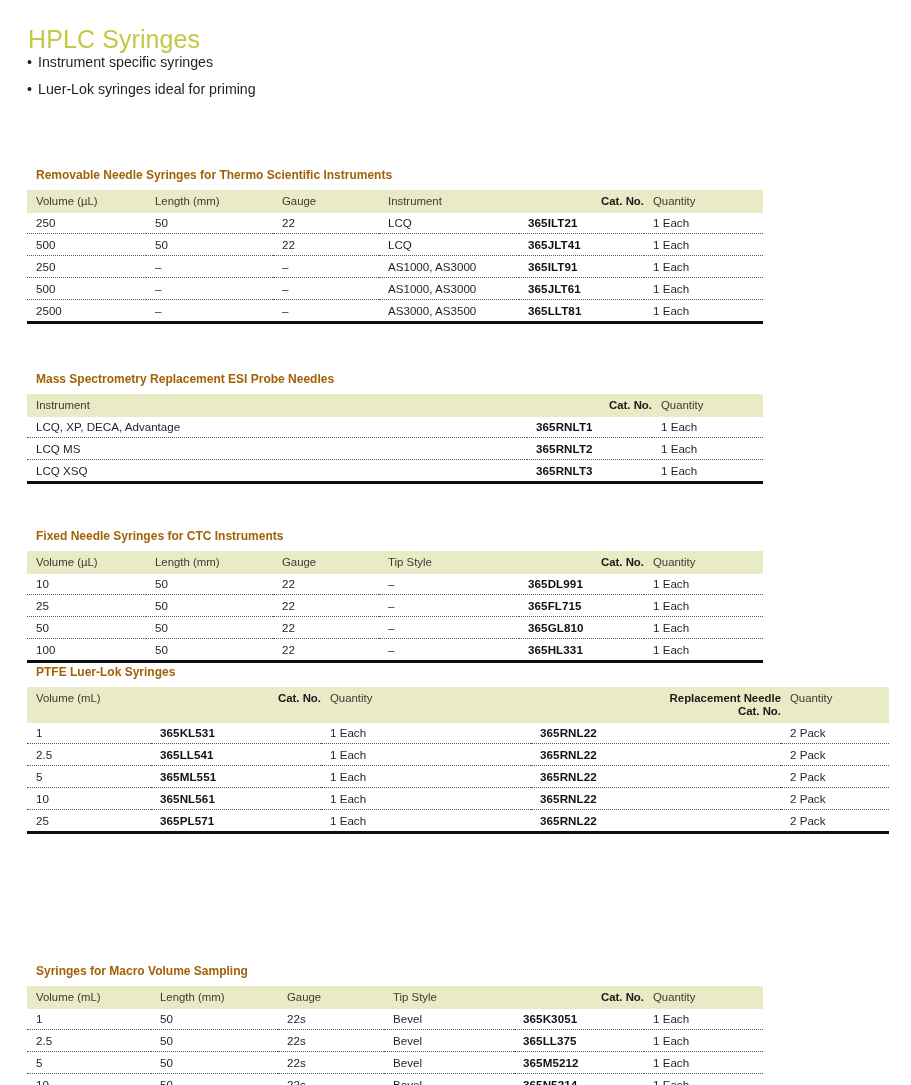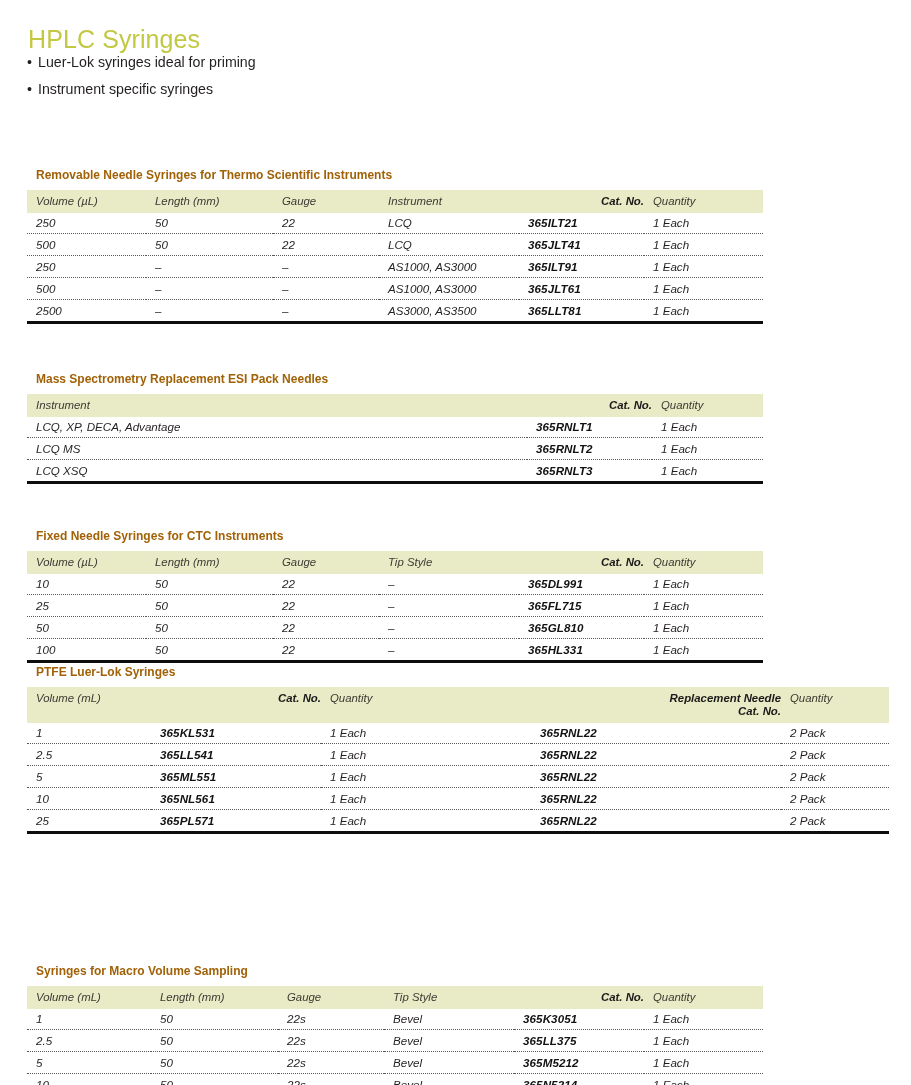--- a/index.html
+++ b/index.html
@@ -63,21 +63,20 @@
     color: #a16207;
     margin: 0 0 8px 9px;
     white-space: nowrap;
   }
 
   table.catalog {
     border-collapse: collapse;
     table-layout: fixed;
     border-bottom: 3px solid #0d0d0d;
     font-size: 11.4px;
-    font-style: italic;
   }
   table.catalog thead th {
     background: #e9eac6;
     font-weight: normal;
     text-align: left;
     vertical-align: top;
     padding: 5px 0 5px 9px;
     color: #3b3b33;
     font-size: 11.4px;
     line-height: 13px;
@@ -110,22 +109,22 @@
   }
 </style>
 </head>
 <body>
 
 <div class="page">
 
   <h1 class="page-title">HPLC Syringes</h1>
 
   <div class="bullets">
+      <div class="bullet"><span class="dot">•</span><span>Instrument specific syringes</span></div>
       <div class="bullet"><span class="dot">•</span><span>Luer-Lok syringes ideal for priming</span></div>
-      <div class="bullet"><span class="dot">•</span><span>Instrument specific syringes</span></div>
     </div>
 
   <div>
       <div class="section" style="top: 168px; width: 736px;">
         <div class="section-heading">Removable Needle Syringes for Thermo Scientific Instruments</div>
         <table class="catalog" style="width: 736px;">
           <colgroup>
             <col style="width: 119px;">
             <col style="width: 127px;">
             <col style="width: 106px;">
@@ -193,21 +192,21 @@
               <td>–</td>
               <td>–</td>
               <td>AS3000, AS3500</td>
               <td class="cat">365LLT81</td>
               <td>1 Each</td>
             </tr>
           </tbody>
         </table>
       </div>
       <div class="section" style="top: 372px; width: 736px;">
-        <div class="section-heading">Mass Spectrometry Replacement ESI Pack Needles</div>
+        <div class="section-heading">Mass Spectrometry Replacement ESI Probe Needles</div>
         <table class="catalog" style="width: 736px;">
           <colgroup>
             <col style="width: 500px;">
             <col style="width: 125px;">
             <col style="width: 111px;">
           </colgroup>
           <thead>
             <tr>
               <th>
                 <span class="two-line-head">Instrument</span>

